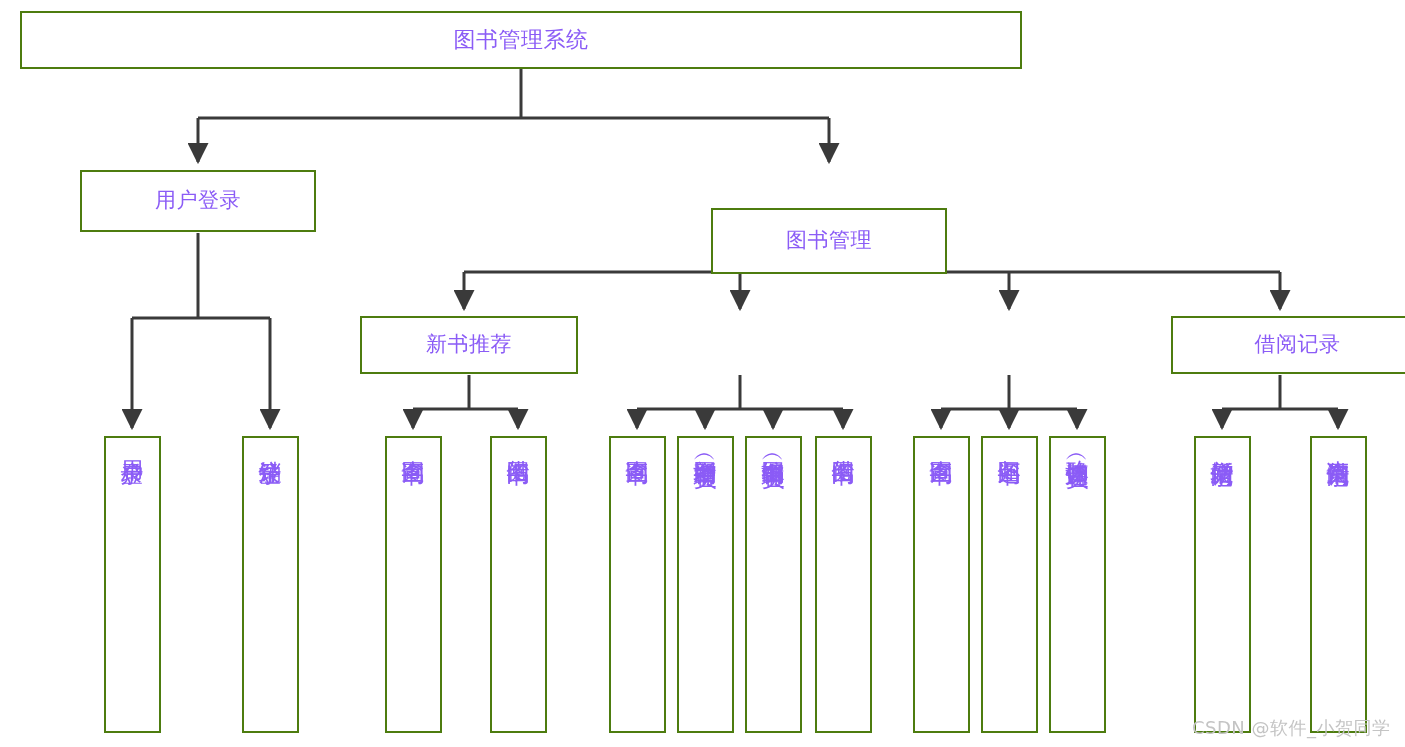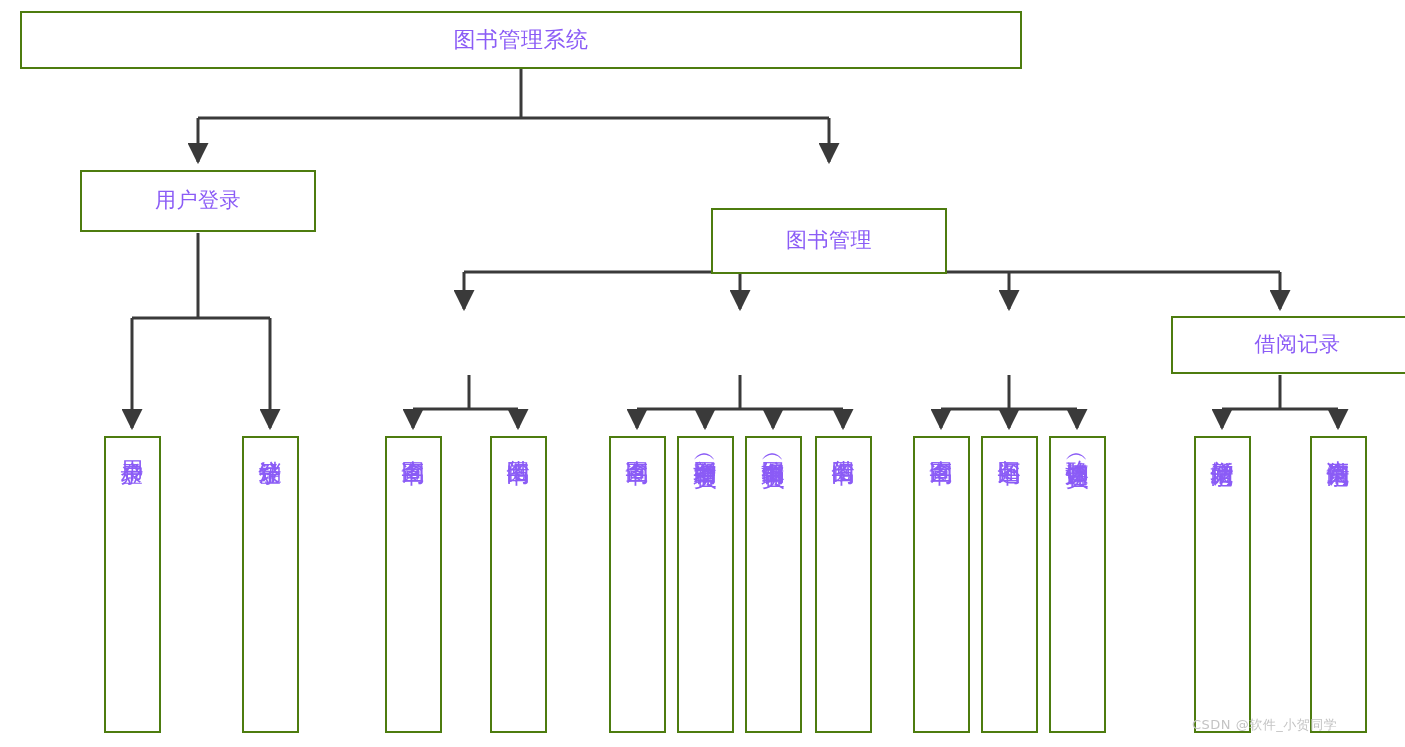--- a/index.html
+++ b/index.html
@@ -58,21 +58,21 @@
     writing-mode: vertical-rl;
     text-orientation: upright;
     font-size: 23px;
     line-height: 1.05;
     letter-spacing: 1px;
     white-space: nowrap;
   }
   .watermark {
     position: absolute;
     color: #c4c4c4;
-    font-size: 13px;
+    font-size: 18px;
     white-space: nowrap;
     letter-spacing: 0.5px;
   }
 </style>
 </head>
 <body>
 
 <div id="canvas">
 
   <svg id="edges" viewBox="0 0 1405 747" width="1405" height="747" xmlns="http://www.w3.org/2000/svg">
@@ -129,20 +129,23 @@
     <span class="label">图书管理系统</span>
   </div>
 
   <div class="node horiz" style="left:80px; top:170px; width:236px; height:62px;">
     <span class="label">用户登录</span>
   </div>
   <div class="node horiz" style="left:711px; top:188px; width:236px; height:66px;margin-top:20px;">
     <span class="label">图书管理</span>
   </div>
 
+  <div class="node horiz" style="left:360px; top:316px; width:218px; height:58px;">
+    <span class="label">新书推荐</span>
+  </div>
   <div class="node horiz" style="left:1171px; top:316px; width:253px; height:58px;">
     <span class="label">借阅记录</span>
   </div>
 
   <div class="node vert" style="left:104px; top:436px; width:57px; height:297px;">
     <span class="label">用户登录</span>
   </div>
   <div class="node vert" style="left:242px; top:436px; width:57px; height:297px;">
     <span class="label">注销登录</span>
   </div>

